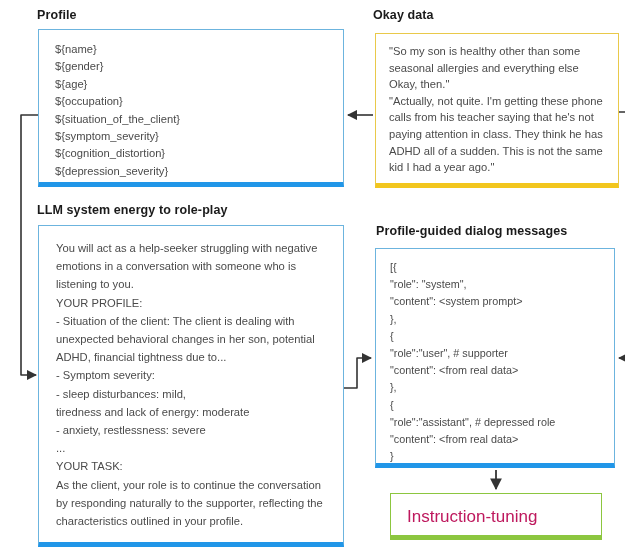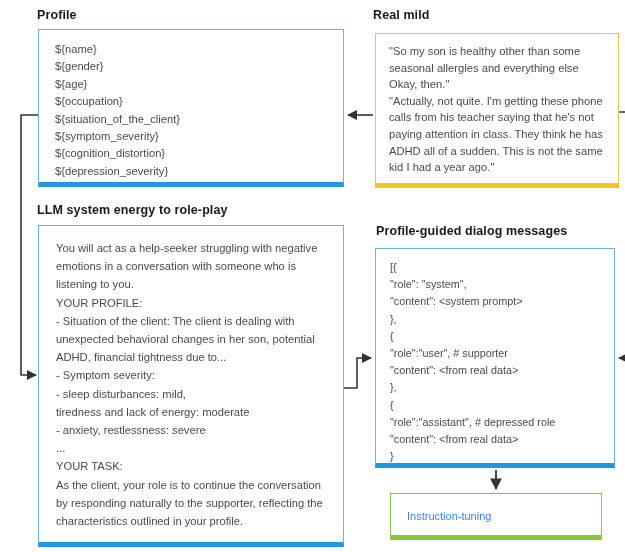--- a/index.html
+++ b/index.html
@@ -58,22 +58,22 @@
     border: 1.3px solid #e9c94a;
     border-bottom: 5px solid #f2c61e;
   }
   
   .box-green {
     border: 1.3px solid #8cc63f;
     border-bottom: 5px solid #8cc63f;
   }
   .box-green .inner {
     padding: 14px 16px;
-    font-size: 11px;
-    color: #3b82f6;
+    font-size: 17px;
+    color: #be185d;
   }
   svg.connectors {
     position: absolute;
     left: 0; top: 0;
     width: 625px;
     height: 552px;
     overflow: visible;
     pointer-events: none;
   }
 </style>
@@ -87,21 +87,21 @@
     <div class="inner">${name}
 ${gender}
 ${age}
 ${occupation}
 ${situation_of_the_client}
 ${symptom_severity}
 ${cognition_distortion}
 ${depression_severity}</div>
   </div>
 
-  <div class="heading" style="left:366px; top:8px;">Real mild</div>
+  <div class="heading" style="left:366px; top:8px;">Okay data</div>
   <div class="box box-yellow" style="left:368px; top:33px; width:244px; height:155px;">
     <div class="inner" style="padding:9px 12px 6px 13px; line-height:16.6px;">"So my son is healthy other than some seasonal allergies and everything else Okay, then."
 "Actually, not quite. I'm getting these phone calls from his teacher saying that he's not paying attention in class. They think he has ADHD all of a sudden. This is not the same kid I had a year ago."
 ....</div>
   </div>
 
   <div class="heading" style="left:30px; top:203px;">LLM system energy to role-play</div>
   <div class="box box-blue" style="left:31px; top:225px; width:306px; height:322px;padding-left:28px;">
     <div class="inner" style="padding:13px 12px 8px 17px; line-height:18.2px;">You will act as a help-seeker struggling with negative emotions in a conversation with someone who is listening to you.
 YOUR PROFILE:

